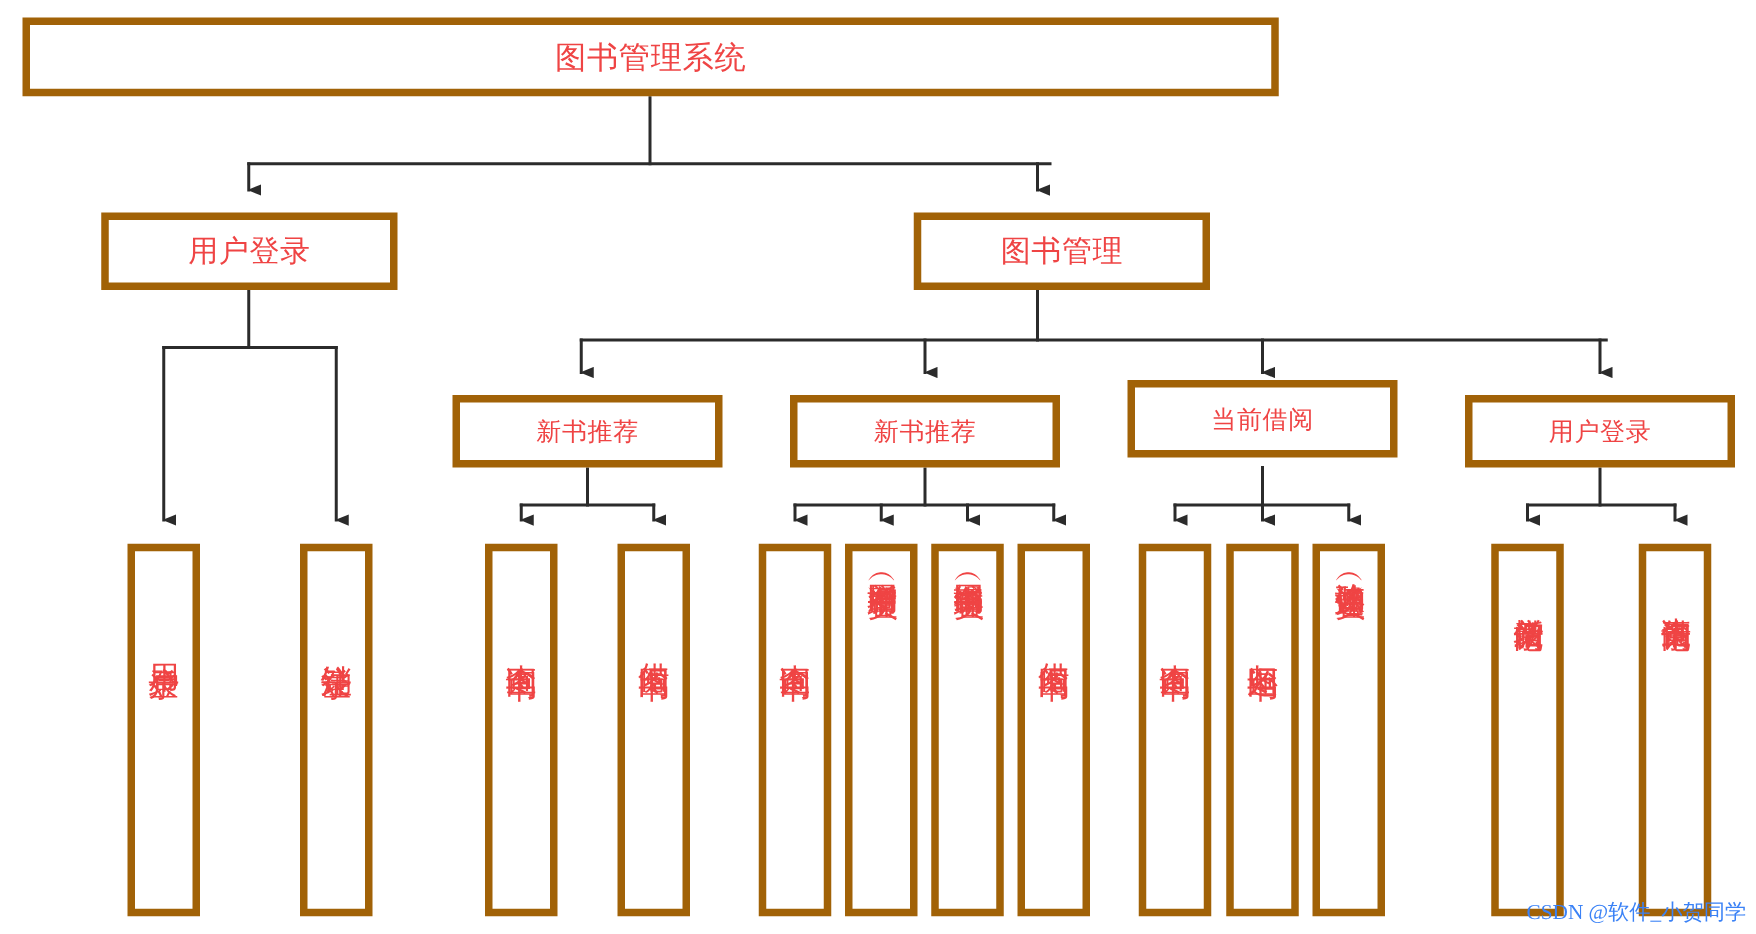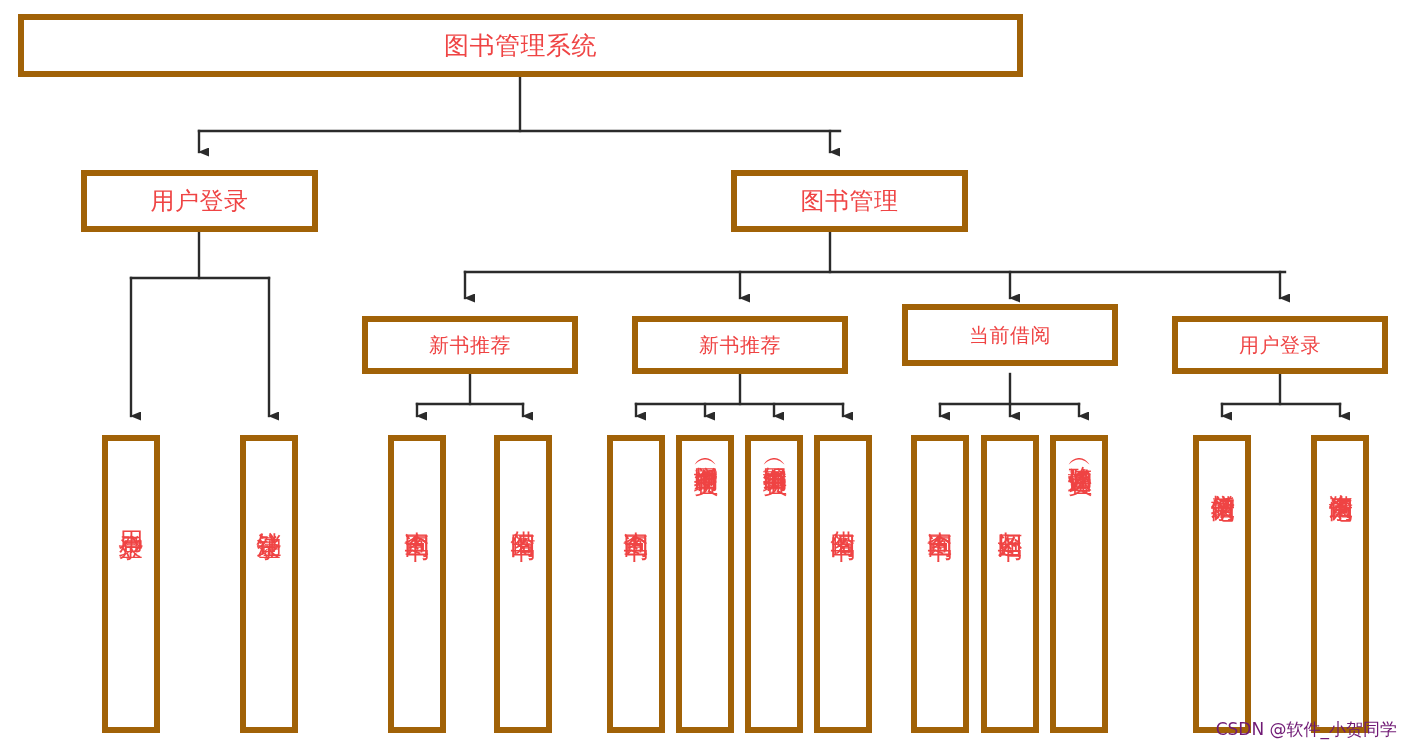--- a/index.html
+++ b/index.html
@@ -61,23 +61,24 @@
   }
   .node-leaf.tall .label {
     font-size: 24px;
     letter-spacing: 1px;
   }
   #watermark {
     position: absolute;
     right: 8px;
     bottom: 6px;
     font-size: 17px;
-    color: #701a75;
+    color: #3b82f6;
     white-space: nowrap;
     user-select: none;
+    font-family: Liberation Serif, serif;
   }
 </style>
 </head>
 <body>
 
 <div id="diagram-root">
 
   <svg id="edge-layer" viewBox="0 0 1405 747" width="1405" height="747" aria-hidden="true">
     <defs>
       <marker id="arrow" markerWidth="9" markerHeight="11" refX="4.5" refY="10" orient="auto" markerUnits="userSpaceOnUse">

